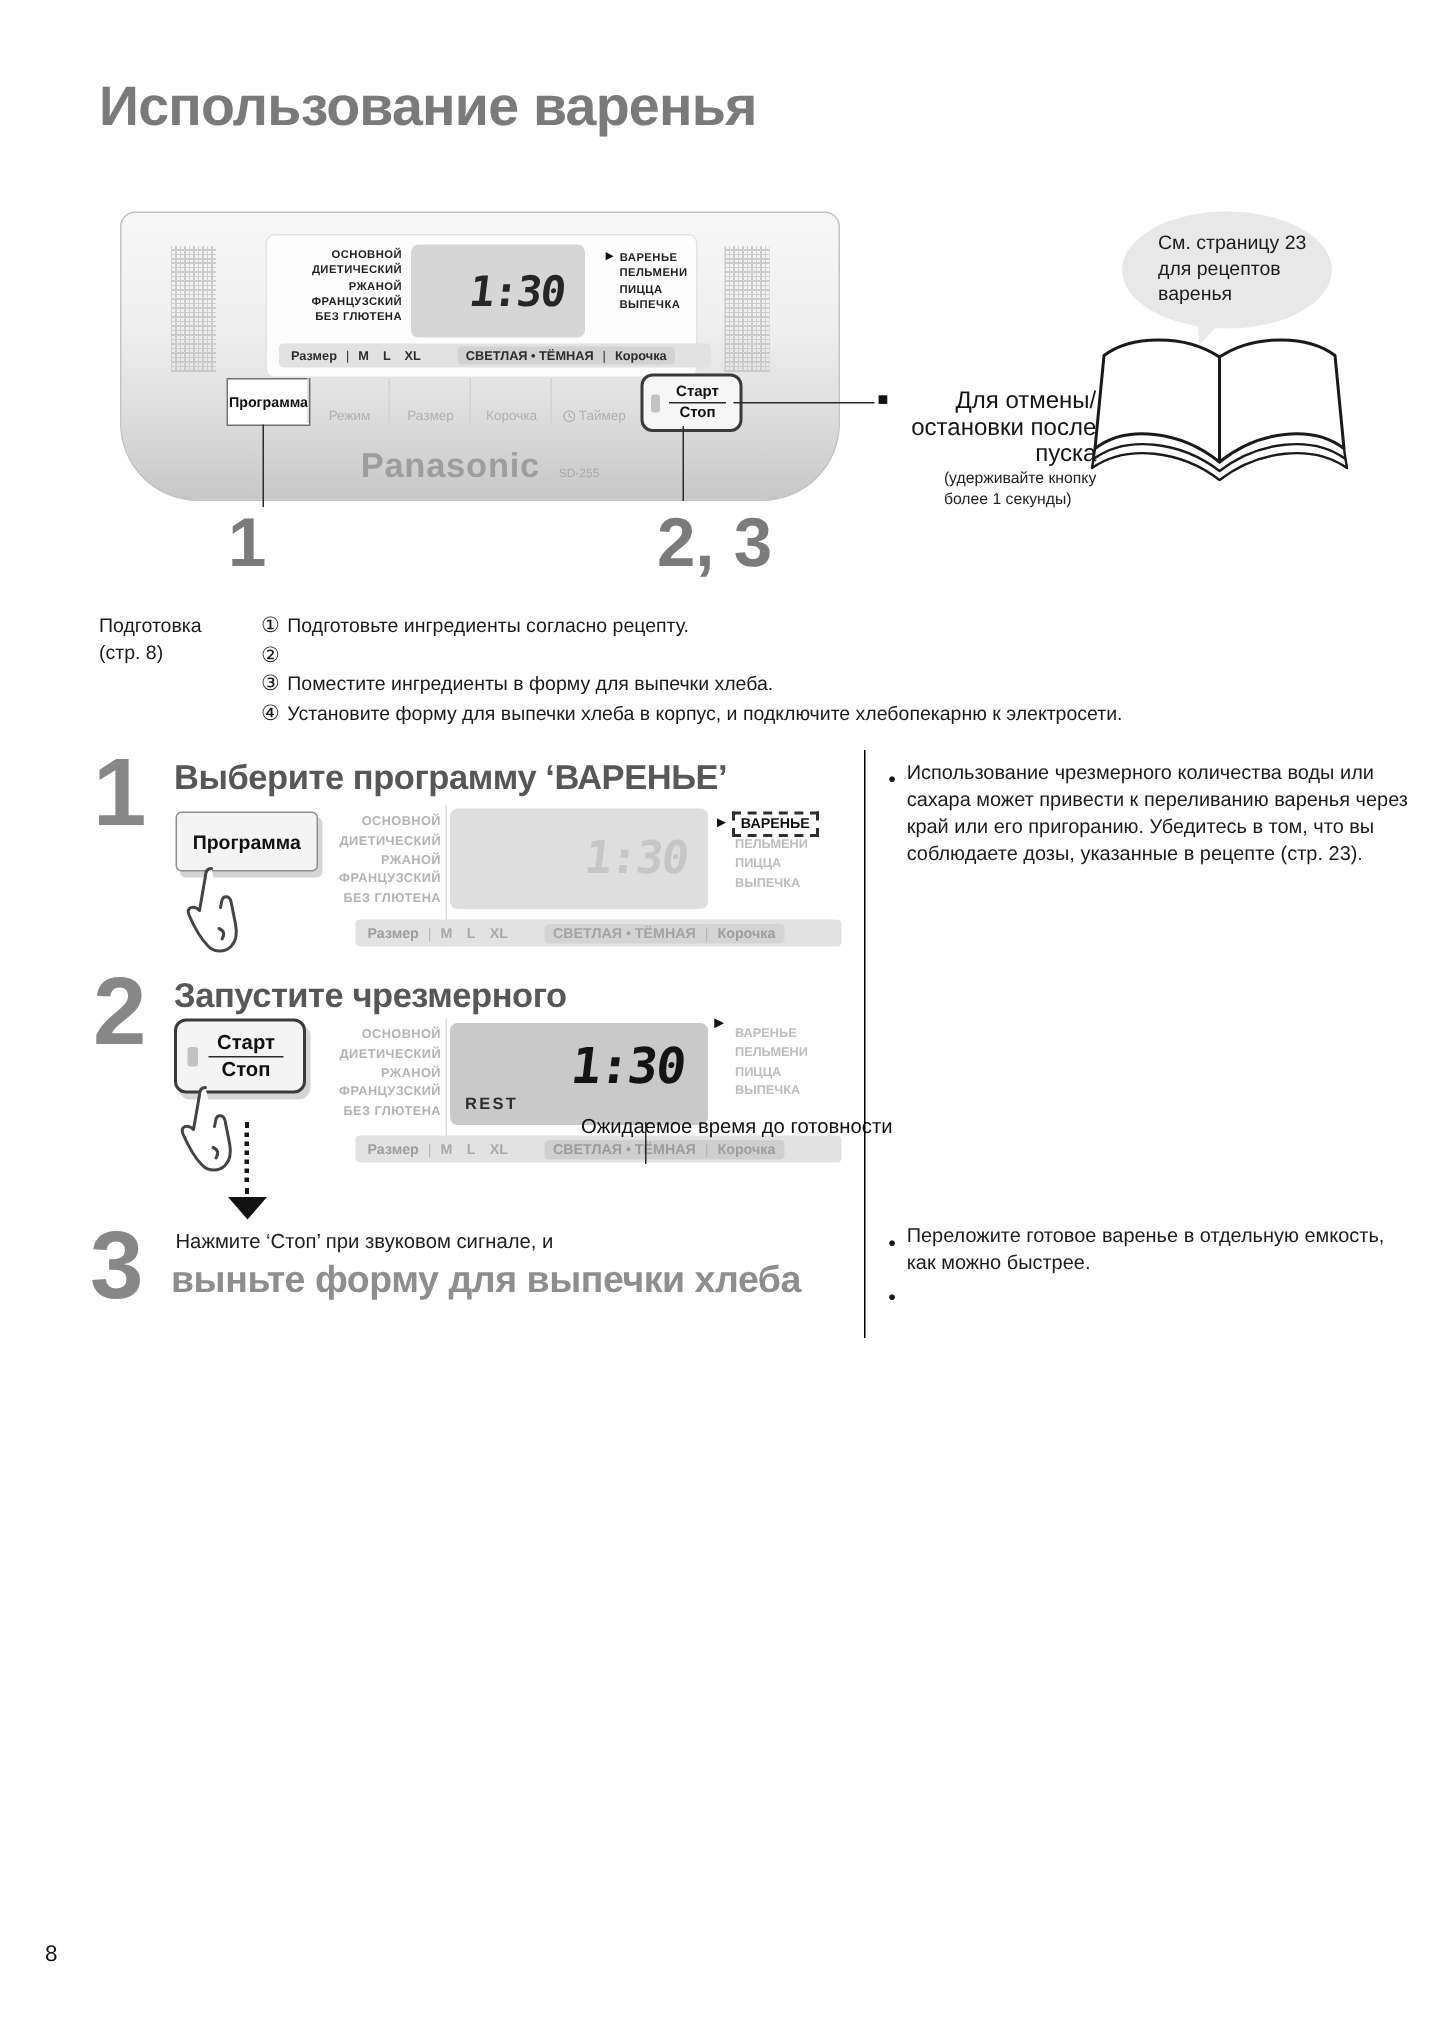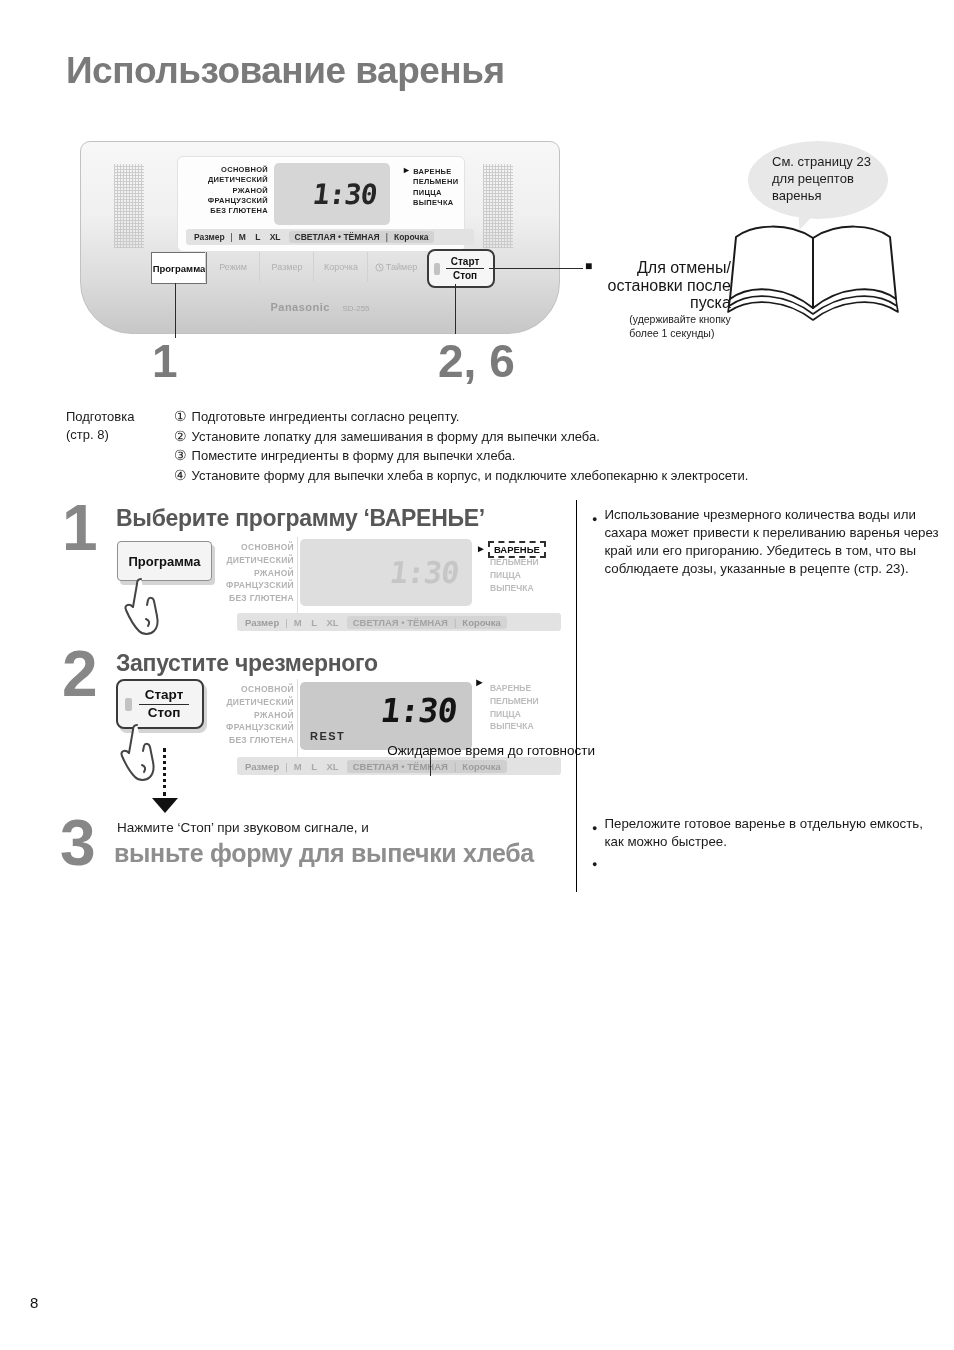--- a/index.html
+++ b/index.html
@@ -30,25 +30,25 @@
   .dashedbox{display:inline-block;border:2px dashed #2e2e2e;background:#fff;color:#0e0e0e;
              padding:0 4px;font-size:9.5px;font-weight:bold;line-height:13px;}
   .strip{display:flex;align-items:center;background:#e2e2e2;border-radius:3px;
          font-size:9.5px;font-weight:bold;white-space:nowrap;padding:0 8px;}
   .devtop .strip{color:#2c2c2c;font-size:8.5px;height:16px;}
   .steppanel .strip{color:#a2a2a2;height:18px;}
   .strip .divider{margin:0 6px;font-weight:normal;}
   .devtop .strip .divider{color:#2c2c2c;}
   .steppanel .strip .divider{color:#b5b5b5;}
   .sizes{word-spacing:7px;}
-  .chip{border-radius:3px;padding:1px 6px;margin-left:8px;display:flex;align-items:center;}
+  .chip{border-radius:3px;padding:1px 6px;margin-left:24px;display:flex;align-items:center;}
   .steppanel .chip{background:#d4d4d4;}
   .devtop .chip{background:#d2d2d2;}
 
-  .btncell{display:flex;align-items:center;justify-content:center;font-size:9px;color:#b0b0b0;
+  .btncell{display:flex;align-items:flex-end;justify-content:center;font-size:9px;color:#b0b0b0;
            border-left:1px solid #d2d2d2;height:30px;}
   .progbtn-dev{display:flex;align-items:center;justify-content:center;font-size:9.5px;font-weight:bold;
                color:#111;background:#fff;border:1px solid #6f6f6f;}
   .startstop{background:#f6f6f6;border:2px solid #3a3a3a;border-radius:8px;display:flex;align-items:center;}
   .ss-ind{background:#c2c2c2;border-radius:2px;}
   .ss-frac{display:flex;flex-direction:column;align-items:center;line-height:1.1;}
   .ss-line{background:#2b2b2b;height:1px;margin:1px 0;}
   .brand{font-weight:bold;color:#9d9d9d;letter-spacing:.5px;}
   .model{color:#a8a8a8;}
 
@@ -162,30 +162,30 @@
     <div class="abs startstop" style="left:346px;top:107px;width:64px;height:35px;">
       <div class="ss-ind" style="width:6px;height:12px;margin-left:5px;"></div>
       <div class="ss-frac" style="margin-left:6px;font-size:10px;font-weight:bold;color:#111;">
         <span>Старт</span>
         <span class="ss-line" style="width:38px;"></span>
         <span>Стоп</span>
       </div>
     </div>
 
     <div class="abs" style="left:0;top:155px;width:478px;text-align:center;">
-      <span class="brand" style="font-size:11px;margin-top:44px;">Panasonic</span>
+      <span class="brand" style="font-size:23px;margin-top:44px;">Panasonic</span>
       <span class="model" style="font-size:8px;margin-left:8px;">SD-255</span>
     </div>
   </div>
 
   <div class="abs callout-line-v" style="left:175px;top:283px;height:55px;"></div>
   <div class="abs callout-line-v" style="left:455px;top:284px;height:50px;"></div>
   <div class="abs callout-line-h" style="left:489px;top:268px;width:94px;"></div>
   <div class="abs callout-num" style="left:152px;top:338px;">1</div>
-  <div class="abs callout-num" style="left:438px;top:338px;">2, 6</div>
+  <div class="abs callout-num" style="left:438px;top:338px;">2, 3</div>
 
   <div class="abs" style="left:585px;top:259px;">
     <div style="display:flex;">
       <span class="cancel-marker">■</span>
       <div style="margin-left:7px;">
         <div class="cancel-line">Для отмены/</div>
         <div class="cancel-line">остановки после</div>
         <div class="cancel-line">пуска</div>
         <div class="cancel-sub">(удерживайте кнопку</div>
         <div class="cancel-sub">более 1 секунды)</div>
@@ -213,21 +213,20 @@
     <div class="prep-label">Подготовка</div>
     <div class="prep-label">(стр. 8)</div>
   </div>
   <div class="abs" style="left:174px;top:407px;">
     <div class="prep-item">
         <span class="prep-num">①</span>
         <span>Подготовьте ингредиенты согласно рецепту.</span>
       </div>
     <div class="prep-item">
         <span class="prep-num">②</span>
-        <span>Установите лопатку для замешивания в форму для выпечки хлеба.</span>
       </div>
     <div class="prep-item">
         <span class="prep-num">③</span>
         <span>Поместите ингредиенты в форму для выпечки хлеба.</span>
       </div>
     <div class="prep-item">
         <span class="prep-num">④</span>
         <span>Установите форму для выпечки хлеба в корпус, и подключите хлебопекарню к электросети.</span>
       </div>
   </div>

